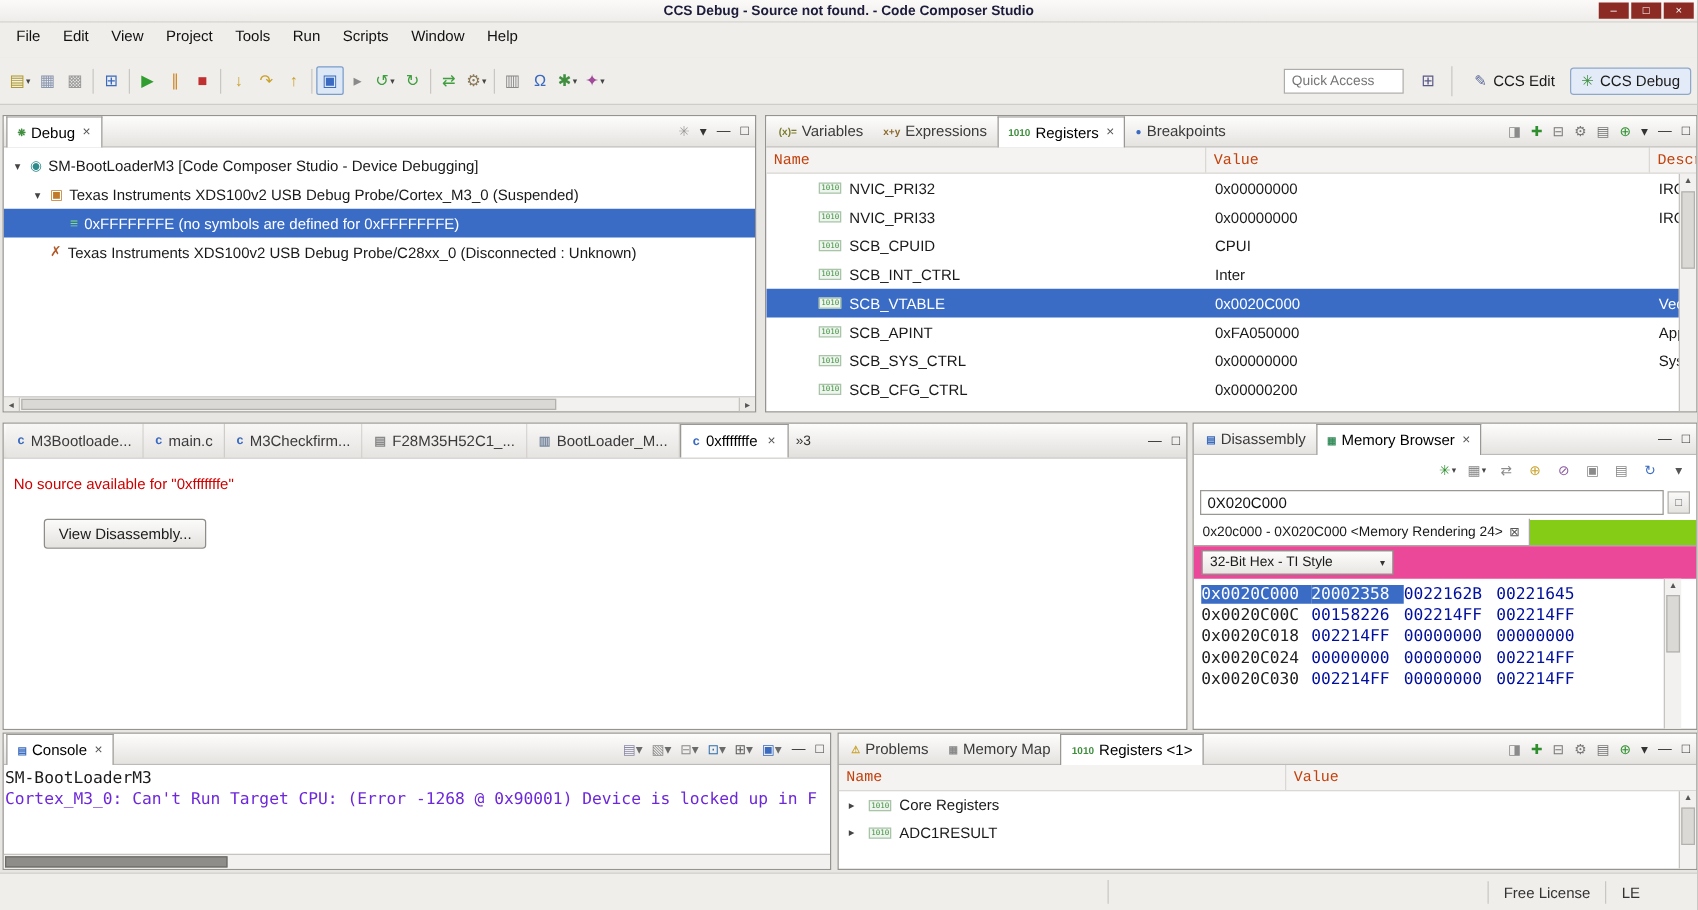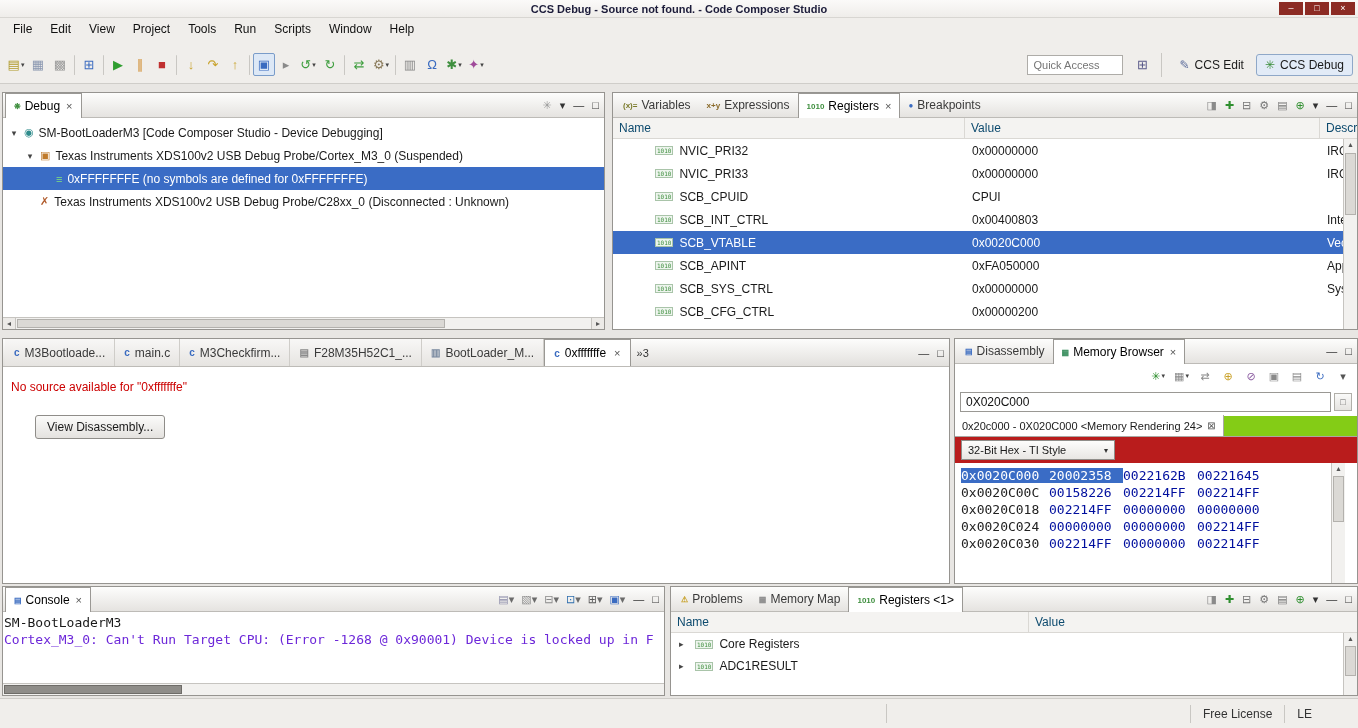--- a/index.html
+++ b/index.html
@@ -60,21 +60,21 @@
   
   .hscroll { height:12px; min-height:12px; border-top:1px solid #c6c4c0; background:#f2f1ef; position:relative; }
   .hthumb { position:absolute; top:1px; height:9px; background:#dbd9d5; border:1px solid #b3b1ad; }
   .hthumb.dark { background:#8f8d89; border-color:#6e6c68; }
   .hs-btn { position:absolute; top:0; width:13px; height:11px; font-size:8px; color:#555; text-align:center; line-height:11px; background:#eceae7; }
   .vsb { position:absolute; right:0; width:14px; background:#f2f1ef; border-left:1px solid #c6c4c0; }
   .vsb-btn { height:12px; font-size:7px; color:#555; text-align:center; line-height:12px; }
   .vthumb { position:absolute; left:1px; right:1px; background:#dbd9d5; border:1px solid #b3b1ad; }
 
   
-  .grid-head { height:19px; min-height:21px; display:flex; background:#f4f3f1; border-bottom:1px solid #dad8d4; color:#0c4a6e; }
+  .grid-head { height:19px; min-height:21px; display:flex; background:#f4f3f1; border-bottom:1px solid #dad8d4; color:#c2410c;font-family:Liberation Mono, monospace; }
   .gh { padding:3px 6px; border-right:1px solid #dad8d4; overflow:hidden; white-space:nowrap; }
   .rows { flex:1; overflow:hidden; position:relative; }
   .rrow { height:23px; display:flex; align-items:center; white-space:nowrap; }
   .rrow.sel { background:#3a6cc5; color:#fff; }
   .rc-name { width:352px; min-width:352px; display:flex; align-items:center; gap:6px; padding-left:42px; overflow:hidden; }
   .rc-val { width:355px; min-width:355px; padding-left:7px; overflow:hidden; }
   .rc-desc { flex:1; padding-left:7px; overflow:hidden; }
   .bin { font:6px "DejaVu Sans Mono", monospace; color:#3f8f3f; border:1px solid #a9c4a9; background:#eef5ee; padding:1px 1px; line-height:5px; }
 
   
@@ -89,21 +89,21 @@
   .no-src { color:#cc0000; }
   .btn { display:inline-block; margin-top:21px; padding:4px 11px; background:linear-gradient(#fbfbfa,#e4e2df); border:1px solid #8f8d89; border-radius:3px; color:#1a1a1a;margin-left:24px; }
 
   
   .mtools { height:24px; min-height:24px; display:flex; align-items:center; justify-content:flex-end; gap:7px; padding:0 6px; background:#fff; }
   .addr-row { height:28px; min-height:28px; display:flex; align-items:center; gap:3px; padding:0 5px; background:#fff; }
   .addr-input { flex:1; height:20px; border:1px solid #9a9894; background:#fff; padding:0 5px; font-size:12px; font-family:"Liberation Sans",sans-serif; color:#111; }
   .addr-btn { width:18px; height:18px; border:1px solid #b1afa9; background:linear-gradient(#fafaf9,#e5e3e0); font-size:9px; color:#666; text-align:center; line-height:16px; }
   .mr-tabs { height:21px; min-height:21px; display:flex; align-items:flex-end; border-bottom:1px solid #aaa8a4; background:#84cc16; }
   .mr-tab { height:21px; display:flex; align-items:center; gap:5px; padding:0 7px; font-size:11px; border-right:1px solid #aaa8a4; background:#fff; white-space:nowrap; }
-  .combo-row { height:26px; min-height:26px; display:flex; align-items:center; padding:0 6px; background:#b91c1c; }
+  .combo-row { height:26px; min-height:26px; display:flex; align-items:center; padding:0 6px; background:#ec4899; }
   .combo { width:154px; height:20px; border:1px solid #8f8d89; background:linear-gradient(#fdfdfc,#e8e6e3); display:flex; align-items:center; justify-content:space-between; padding:0 6px; font-size:11px; }
   .combo .dd-arrow { font-size:8px; color:#333; }
   .mgrid { flex:1; position:relative; padding:4px 0 0 6px; font:13px "DejaVu Sans Mono", monospace; overflow:hidden; }
   .mrow { height:17px; display:flex; align-items:center; }
   .maddr { width:88px; color:#222; }
   .mval { width:74px; color:#000f9e; }
   .maddr.hl, .mval.hl { background:#3a6cc5; color:#fff; }
 
   
   .console-body { flex:1; overflow:hidden; padding:2px 1px; font:13px "DejaVu Sans Mono", monospace; color:#1a1a1a; }
@@ -442,21 +442,20 @@
               <span>SCB_CPUID</span>
             </span>
             <span class="rc-desc">CPUI</span>
           </div>
 
           <div class="rrow">
             <span class="rc-name">
               <span class="bin">1010</span>
               <span>SCB_INT_CTRL</span>
             </span>
-            <span class="rc-val">0x00400803</span>
             <span class="rc-desc">Inter</span>
           </div>
 
           <div class="rrow sel">
             <span class="rc-name">
               <span class="bin">1010</span>
               <span>SCB_VTABLE</span>
             </span>
             <span class="rc-val">0x0020C000</span>
             <span class="rc-desc">Vect</span>

